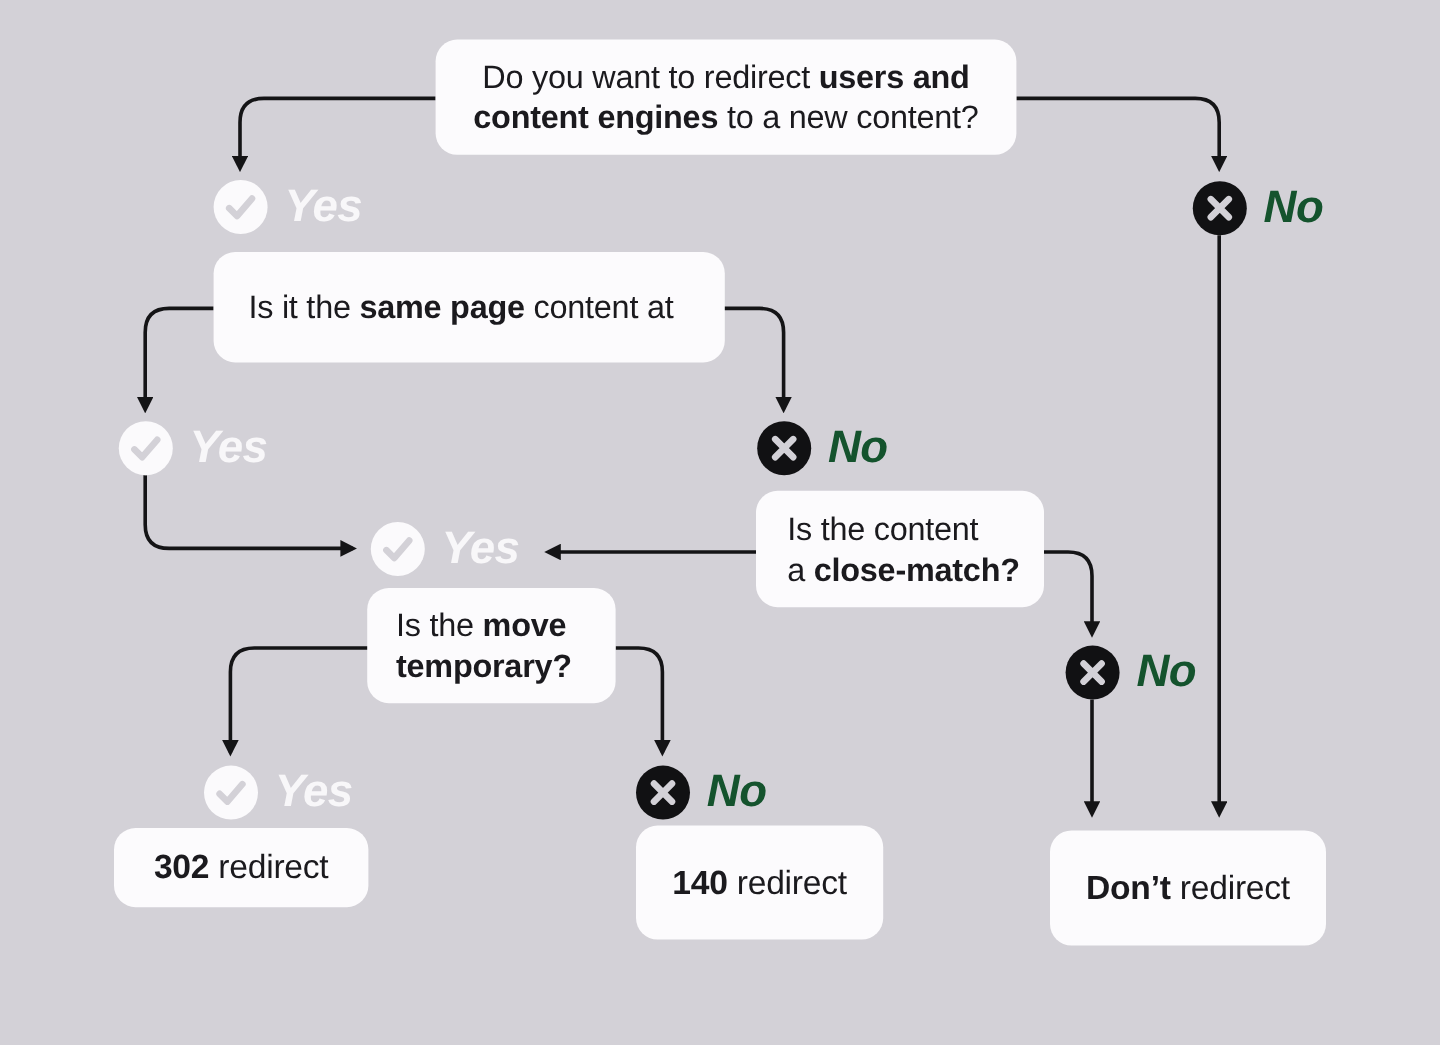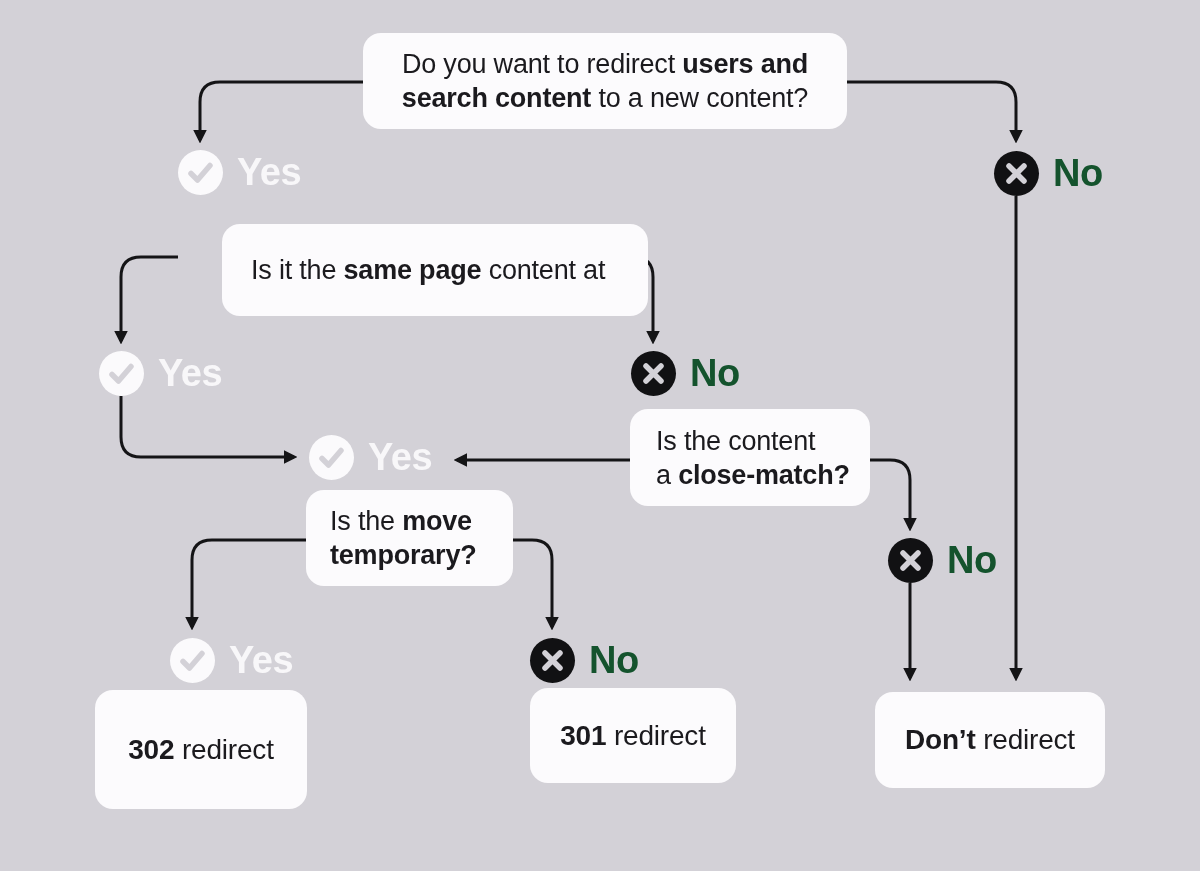--- a/index.html
+++ b/index.html
@@ -43,20 +43,21 @@
   .box.centered { justify-content: center; text-align: center; }
   .box.left { justify-content: flex-start; text-align: left; }
   .result {
     font-size: 28px;
   }
   .node {
     position: absolute;
     display: flex;
     gap: 14px;
     height: 45px;
+    font-style: italic;
   }
   .circle {
     width: 45px;
     height: 45px;
     border-radius: 50%;
     flex: 0 0 45px;
     display: flex;
     align-items: center;
     justify-content: center;
   }
@@ -90,24 +91,24 @@
     <path d="M600 257 H633 Q653 257 653 277 V341" marker-end="url(#ah)"></path>
     <path d="M121 396 V437 Q121 457 141 457 H294" marker-end="url(#ah)"></path>
     <path d="M630 460 H457" marker-end="url(#ah)"></path>
     <path d="M870 460 H890 Q910 460 910 480 V528" marker-end="url(#ah)"></path>
     <path d="M910 583 V678" marker-end="url(#ah)"></path>
     <path d="M308 540 H212 Q192 540 192 560 V627" marker-end="url(#ah)"></path>
     <path d="M513 540 H532 Q552 540 552 560 V627" marker-end="url(#ah)"></path>
   </svg>
 
   <div class="box centered" style="left:363px; top:33px; width:484px; height:96px; padding:0 20px;">
-    <div><span>Do you want to redirect </span><b>users and</b><br><b>search content</b><span> to a new content?</span></div>
-  </div>
-
-  <div class="box left" style="left:178px; top:224px; width:426px; height:92px; padding:0 18px 0 29px;margin-left:44px;">
+    <div><span>Do you want to redirect </span><b>users and</b><br><b>content engines</b><span> to a new content?</span></div>
+  </div>
+
+  <div class="box left" style="left:178px; top:210px; width:426px; height:92px; padding:0 18px 0 29px;">
     <div><span>Is it the </span><b>same page</b><span> content at</span><br></div>
   </div>
 
   <div class="box left" style="left:630px; top:409px; width:240px; height:97px; padding:0 20px 0 26px;">
     <div><span>Is the content</span><br><span>a </span><b>close-match?</b></div>
   </div>
 
   <div class="box left" style="left:306px; top:490px; width:207px; height:96px; padding:0 14px 0 24px;">
     <div><span>Is the </span><b>move</b><br><b>temporary?</b></div>
   </div>
@@ -177,25 +178,25 @@
 
   <div class="node" style="left:530px; top:638px;">
     <span class="circle no-c">
       <svg width="45" height="45" viewBox="0 0 45 45">
           <path d="M15 15 L30 30 M30 15 L15 30" stroke="#d3d1d7" stroke-width="5.5" fill="none" stroke-linecap="round"></path>
         </svg>
     </span>
     <span class="node-label no-l">No</span>
   </div>
 
-  <div class="box centered result" style="left:95px; top:690px; width:212px; height:119px;">
+  <div class="box centered result" style="left:95px; top:690px; width:212px; height:66px;">
     <div><b>302</b><span> redirect</span></div>
   </div>
 
   <div class="box centered result" style="left:530px; top:688px; width:206px; height:95px;">
-    <div><b>301</b><span> redirect</span></div>
+    <div><b>140</b><span> redirect</span></div>
   </div>
 
   <div class="box centered result" style="left:875px; top:692px; width:230px; height:96px;">
     <div><b>Don’t</b><span> redirect</span></div>
   </div>
 
 </div>
 
 </body></html>

